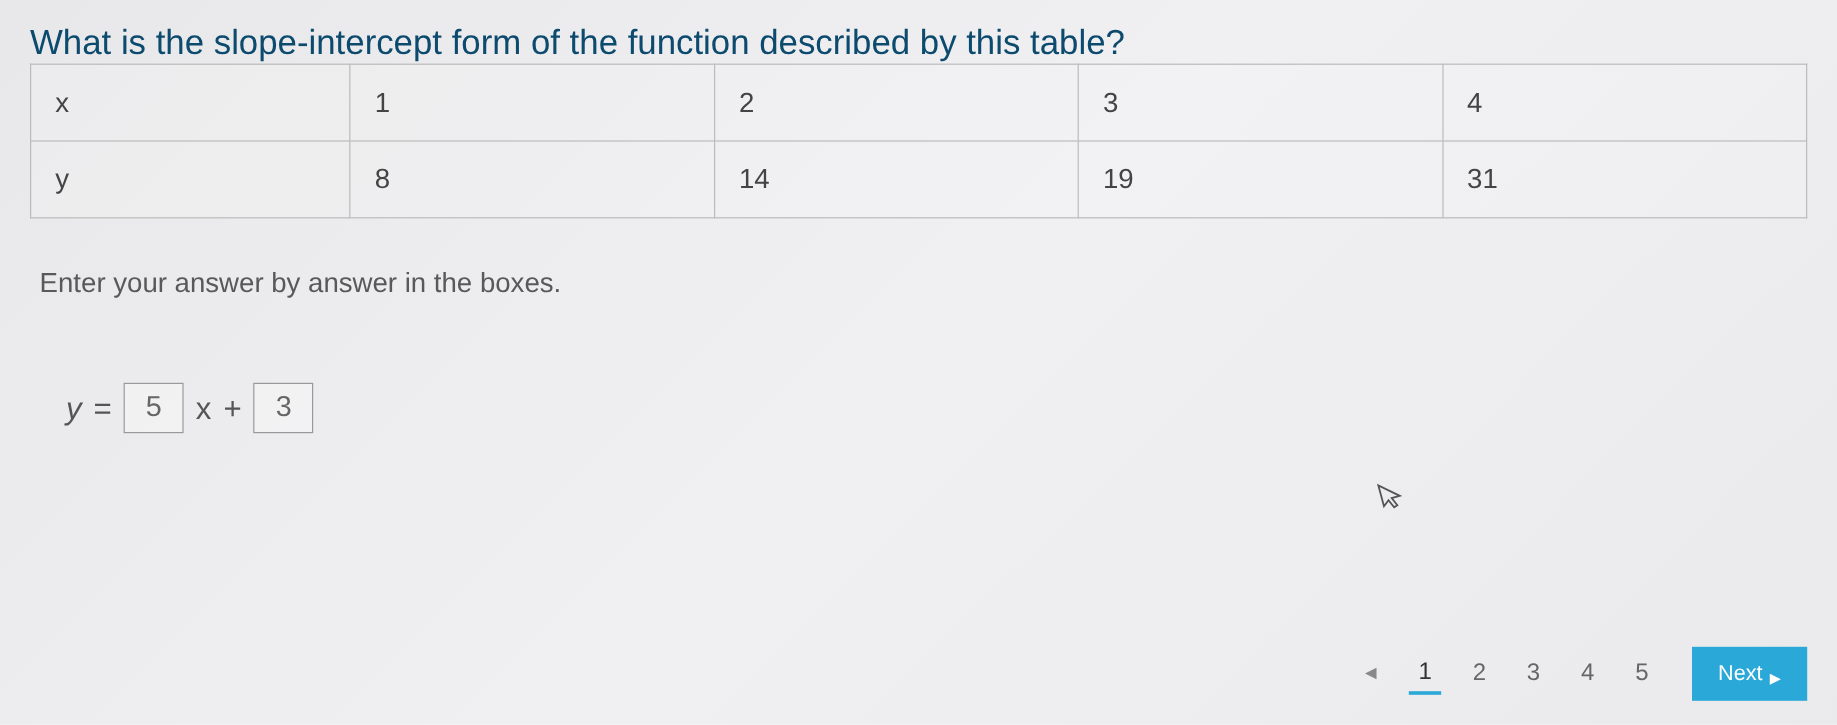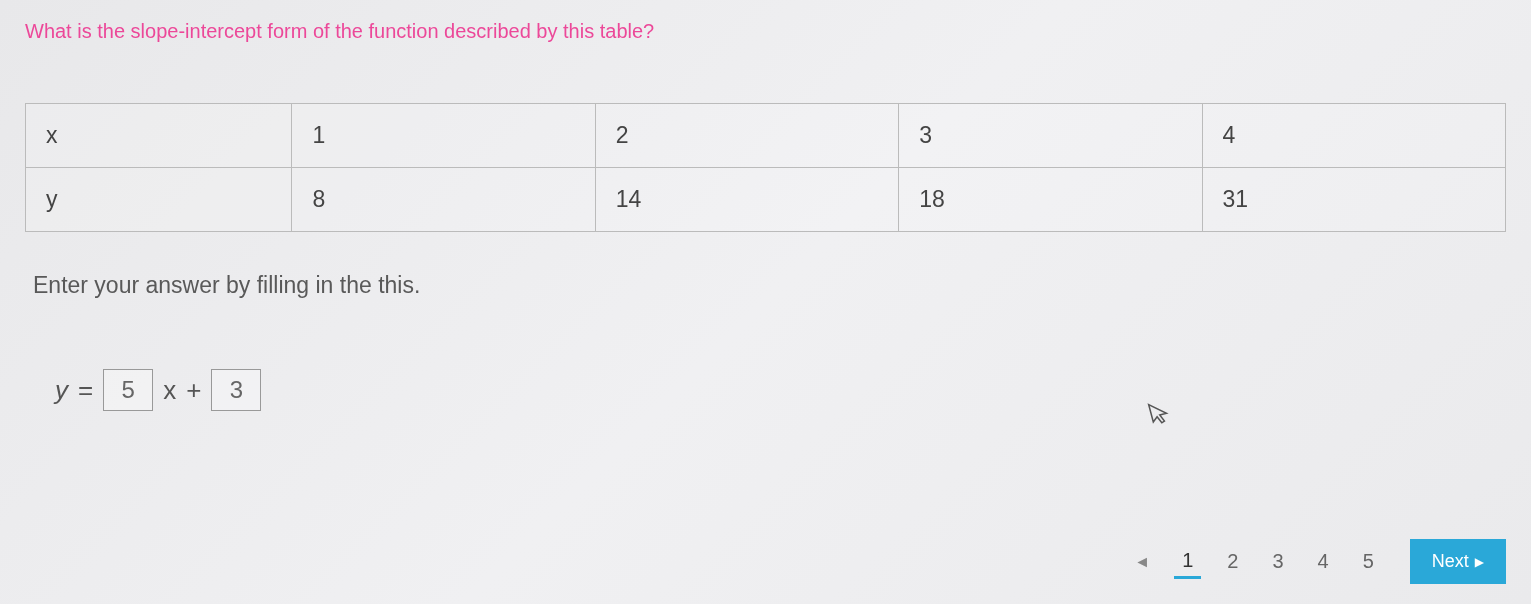--- a/index.html
+++ b/index.html
@@ -10,23 +10,22 @@
     body {
       font-family: Arial, Helvetica, sans-serif;
       background: linear-gradient(135deg, #e8e8ea 0%, #f0f0f2 50%, #eaeaec 100%);
       width: 1531px;
       height: 604px;
       padding: 20px 25px;
       color: #4a4a4a;
       position: relative;
     }
     .question-text {
-      font-size: 20px;
-      color: #ec4899;
-      margin-bottom: 60px;
+      font-size: 29px;
+      color: #0c4a6e;
       font-weight: 400;
     }
     .data-table {
       width: 100%;
       border-collapse: collapse;
       margin-bottom: 40px;
     }
     .data-table td {
       border: 1px solid #bbb;
       padding: 18px 20px;
@@ -95,21 +94,21 @@
       border-bottom: 3px solid #2aa8d8;
     }
     .next-btn {
       background: #2aa8d8;
       color: #fff;
       border: none;
       padding: 12px 22px;
       font-size: 18px;
       cursor: pointer;
       display: flex;
-      align-items: center;
+      align-items: flex-end;
       gap: 6px;
       margin-left: 10px;
     }
     .next-btn .tri {
       font-size: 12px;
     }
     .cursor-icon {
       position: absolute;
       top: 400px;
       left: 1150px;
@@ -129,27 +128,27 @@
     <td>x</td>
     <td>1</td>
     <td>2</td>
     <td>3</td>
     <td>4</td>
   </tr>
   <tr>
     <td>y</td>
     <td>8</td>
     <td>14</td>
-    <td>18</td>
+    <td>19</td>
     <td>31</td>
   </tr>
 </tbody>
   </table>
 
-<div class="instruction-text">Enter your answer by filling in the this.</div>
+<div class="instruction-text">Enter your answer by answer in the boxes.</div>
 
 <div class="equation-row">
   <span class="var-y">y</span>
   <span>=</span>
   <input class="answer-box" type="text" value="5" style="">
   <span>x</span>
   <span>+</span>
   <input class="answer-box" type="text" value="3" style="">
 </div>
 

